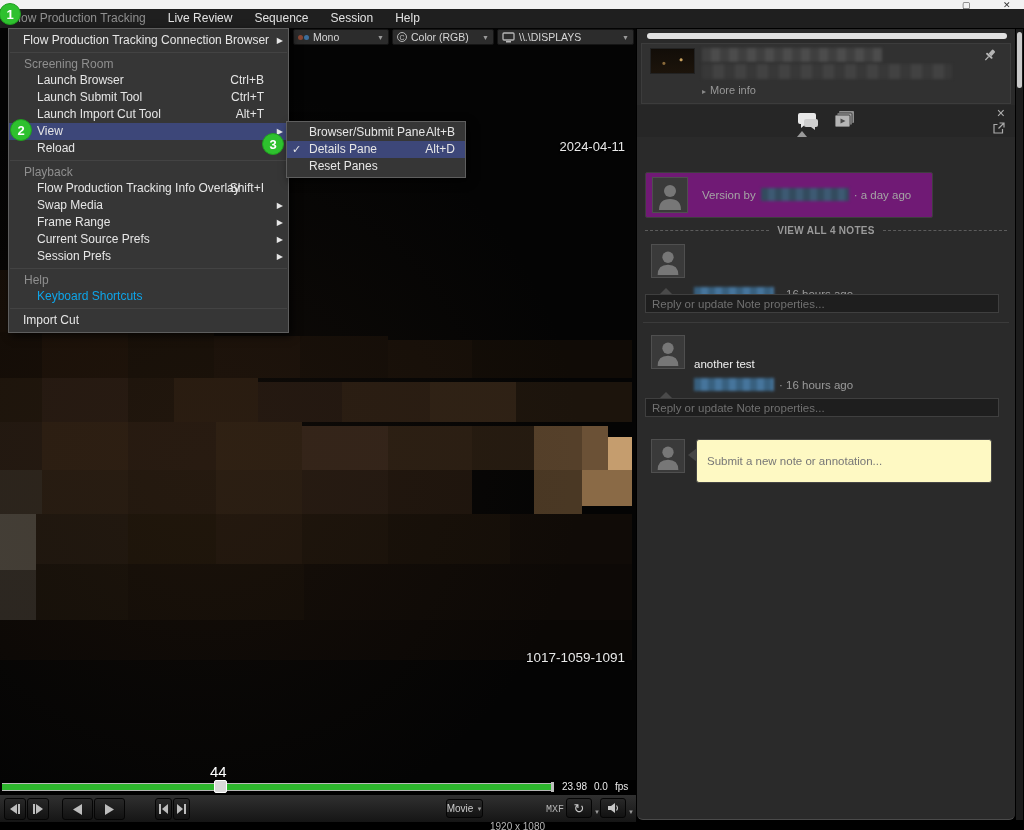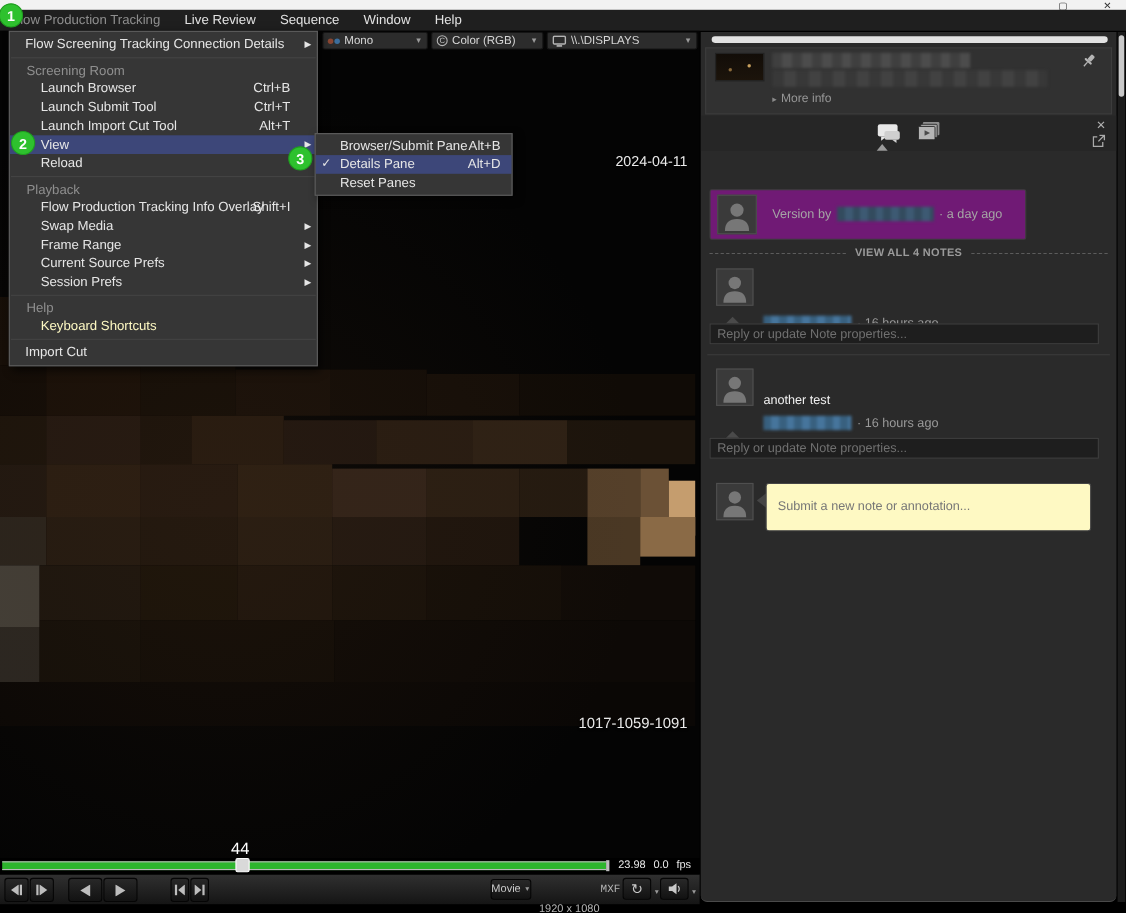--- a/index.html
+++ b/index.html
@@ -118,21 +118,21 @@
             font-family:"Liberation Sans",sans-serif; padding:0 10px; }
   .submit::placeholder { color:#777; opacity:1; }
 
   
   .menu { position:absolute; left:8px; top:28px; width:281px; background:#363636;
           border:1px solid #5e5e5e; box-shadow:3px 3px 8px rgba(0,0,0,.7); z-index:50;
           font-size:12px; color:#e6e6e6; padding:3px 0; }
   .mrow { position:relative; height:17px; line-height:17px; padding-left:28px; white-space:nowrap; }
   .mrow.flush { padding-left:14px; }
   .mrow.hdr { height:16px; line-height:16px; padding-left:15px; color:#8f8f8f; }
-  .mrow.dis { color:#fef9c3; }
+  .mrow.dis { color:#0ea5e9; }
   .mrow.hl { background:#3d4779; }
   .ms { position:absolute; right:24px; top:0; }
   .arr { position:absolute; right:5px; top:0; font-size:8px; }
   .msep { height:7px; position:relative; }
   .msep::after { content:""; position:absolute; left:1px; right:1px; top:3px; border-top:1px solid #4e4e4e; opacity:.55; }
 
   .submenu { position:absolute; left:286px; top:121px; width:180px; background:#363636;
              border:1px solid #5e5e5e; box-shadow:3px 3px 8px rgba(0,0,0,.7); z-index:51;
              font-size:12px; color:#e6e6e6; padding:2px 0; }
   .smrow { position:relative; height:17px; line-height:17px; padding-left:22px; }
@@ -152,21 +152,21 @@
 
   <div class="titlebar">
     <span class="winglyph" style="left:962px;">▢</span>
     <span class="winglyph" style="left:1003px;">✕</span>
   </div>
 
   <div class="menubar">
     <span class="mb-item dim">Flow Production Tracking</span>
     <span class="mb-item">Live Review</span>
     <span class="mb-item">Sequence</span>
-    <span class="mb-item">Window</span>
+    <span class="mb-item">Session</span>
     <span class="mb-item">Help</span>
   </div>
 
   <div class="stage">
     <div class="mosaic" id="mosaic">
         <div style="left: 0px; top: 242px; width: 62px; height: 62px; background: rgb(20, 13, 7);"></div>
         <div style="left: 0px; top: 304px; width: 42px; height: 46px; background: rgb(17, 11, 6);"></div>
         <div style="left: 42px; top: 304px; width: 86px; height: 46px; background: rgb(24, 15, 8);"></div>
         <div style="left: 128px; top: 304px; width: 86px; height: 46px; background: rgb(19, 13, 7);"></div>
         <div style="left: 214px; top: 308px; width: 86px; height: 42px; background: rgb(23, 15, 9);"></div>
@@ -407,21 +407,21 @@
     <div class="submitptr"></div>
     <input class="submit" placeholder="Submit a new note or annotation..." style="">
   </div>
 
   <div class="vscroll">
     <div class="vthumb"></div>
   </div>
 
   <div class="menu">
     <div class="mrow flush">
-      <span>Flow Screening Tracking Connection Details</span>
+      <span>Flow Production Tracking Connection Browser</span>
       <span class="arr">▶</span>
     </div>
     <div class="msep"></div>
     <div class="mrow hdr">Screening Room</div>
     <div class="mrow">
       <span>Launch Browser</span>
       <span class="ms">Ctrl+B</span>
     </div>
     <div class="mrow">
       <span>Launch Submit Tool</span>

